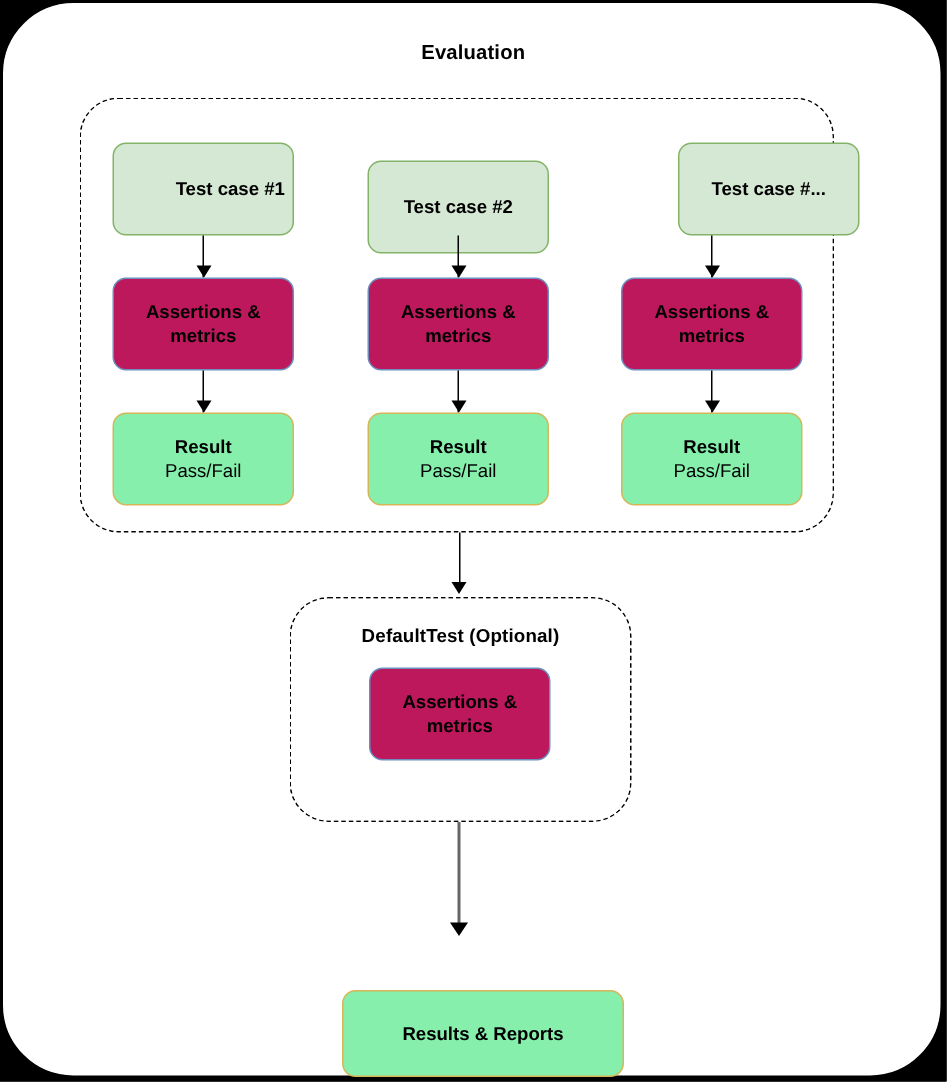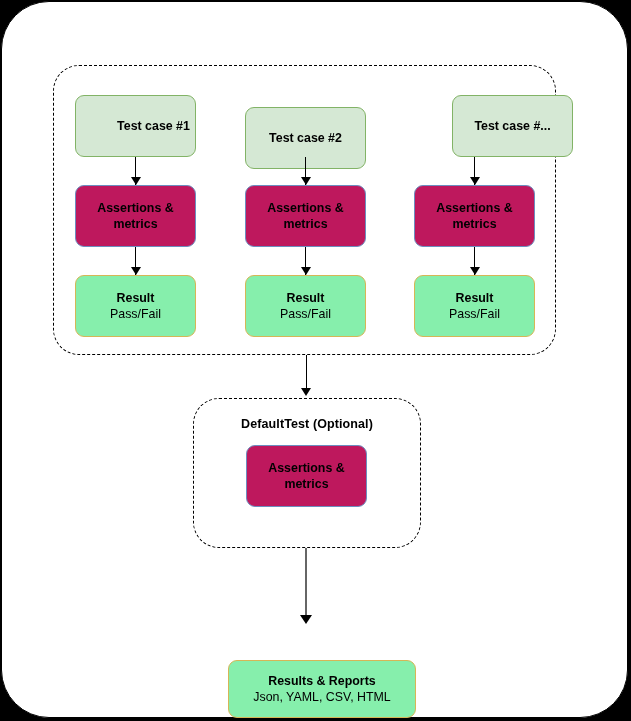--- a/index.html
+++ b/index.html
@@ -134,20 +134,21 @@
     border-top: 9px solid #000000;
   }
 </style>
 </head>
 <body>
 
 <div id="canvas">
 
   <div id="outer-container"></div>
 
+  <div class="title" id="evaluation-title">Evaluation</div>
 
   <div class="dashed-group" id="evaluation-group"></div>
 
   <div class="node node-green" style="left:75px; top:95px; width:121px; height:62px;padding-left:36px;">
     <div class="line1">Test case #1</div>
   </div>
   <div class="arrow">
     <div class="arrow-line" style="left:134.8px; top:157px; height:28px;"></div>
     <div class="arrow-head" style="left:130.5px; top:177px;"></div>
   </div>
@@ -217,16 +218,15 @@
     <div class="line1">metrics</div>
   </div>
 
   <div class="arrow">
     <div class="arrow-line-grey" style="left:304.8px; top:548px; height:74px;"></div>
     <div class="arrow-head-grey" style="left:300px; top:615px;"></div>
   </div>
 
   <div class="node node-yellow" style="left:228px; top:622px; width:188px; height:58px;margin-top:38px;">
     <div class="line1">Results &amp; Reports</div>
-    <div class="line2">Json, YAML, CSV, HTML</div>
   </div>
 
 </div>
 
 </body></html>

